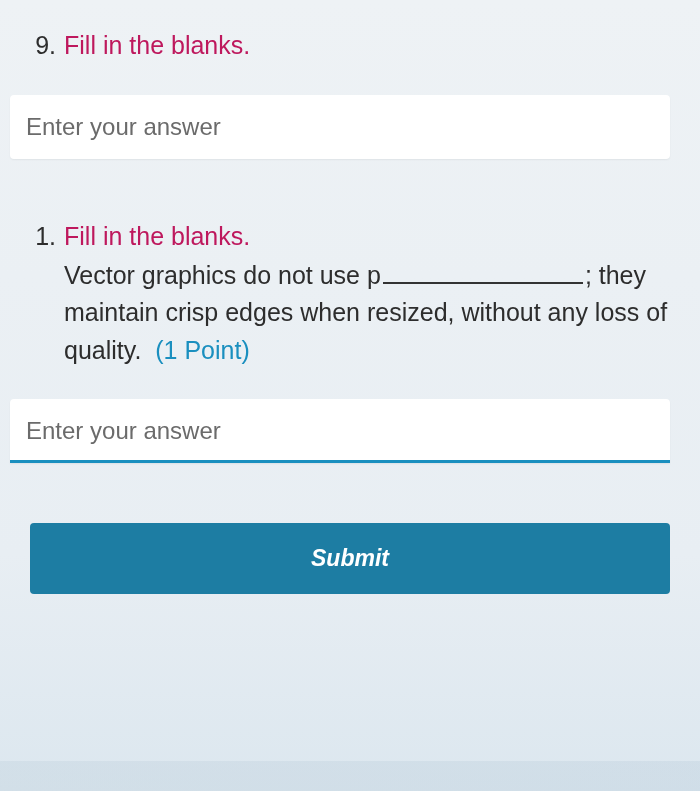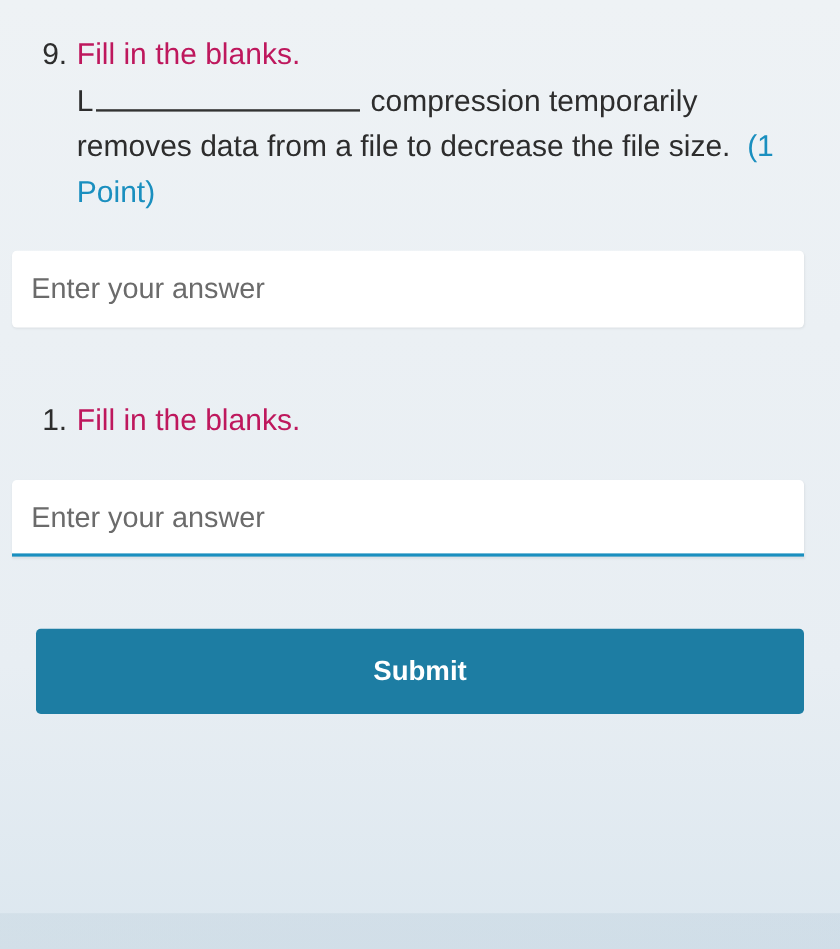--- a/index.html
+++ b/index.html
@@ -97,55 +97,56 @@
       background: #1d7da3;
       color: #fff;
       font-size: 23px;
       font-weight: 600;
       border: none;
       border-radius: 4px;
       padding: 22px 0;
       cursor: pointer;
       text-align: center;
       margin-top: 10px;
+      font-style: italic;
     }
     .bg-deco {
       position: absolute;
       bottom: 0;
       left: 0;
       right: 0;
       height: 30px;
       background: linear-gradient(90deg, rgba(200,215,225,0.5), rgba(180,200,215,0.3));
       pointer-events: none;
     }
   </style>
 </head>
 <body>
 
 <div class="question-block">
   <div class="question-row">
     <div class="q-number">9.</div>
     <div class="q-content">
       <div class="q-title">Fill in the blanks.</div>
-      <div class="q-text">
-        <span>L</span><span class="blank-line blank9"></span><span> compression temporarily removes data from a file to decrease the file size.</span>
-        <span>&nbsp;</span><span class="points">(1 Point)</span>
-      </div>
     </div>
   </div>
   <div class="answer-container-outer">
     <input type="text" class="answer-input" placeholder="Enter your answer" style="">
   </div>
 </div>
 
 <div class="question-block">
   <div class="question-row">
     <div class="q-number">1.</div>
     <div class="q-content">
       <div class="q-title">Fill in the blanks.</div>
+      <div class="q-text">
+        <span>Vector graphics do not use p</span><span class="blank-line blank10"></span><span>; they maintain crisp edges when resized, without any loss of quality.</span>
+        <span>&nbsp;</span><span class="points">(1 Point)</span>
+      </div>
     </div>
   </div>
   <div class="answer-container-outer">
     <input type="text" class="answer-input focused" placeholder="Enter your answer" style="">
   </div>
 </div>
 
 <button class="submit-btn">Submit</button>
 
 <div class="bg-deco"></div>

